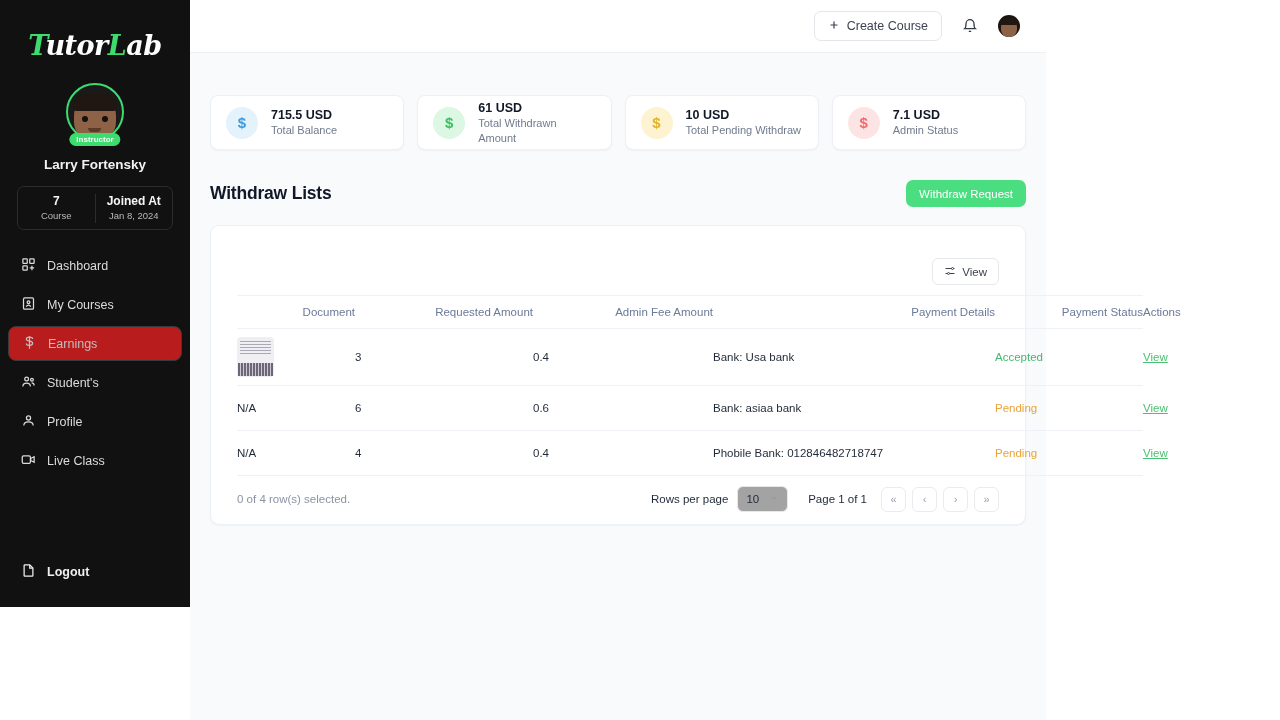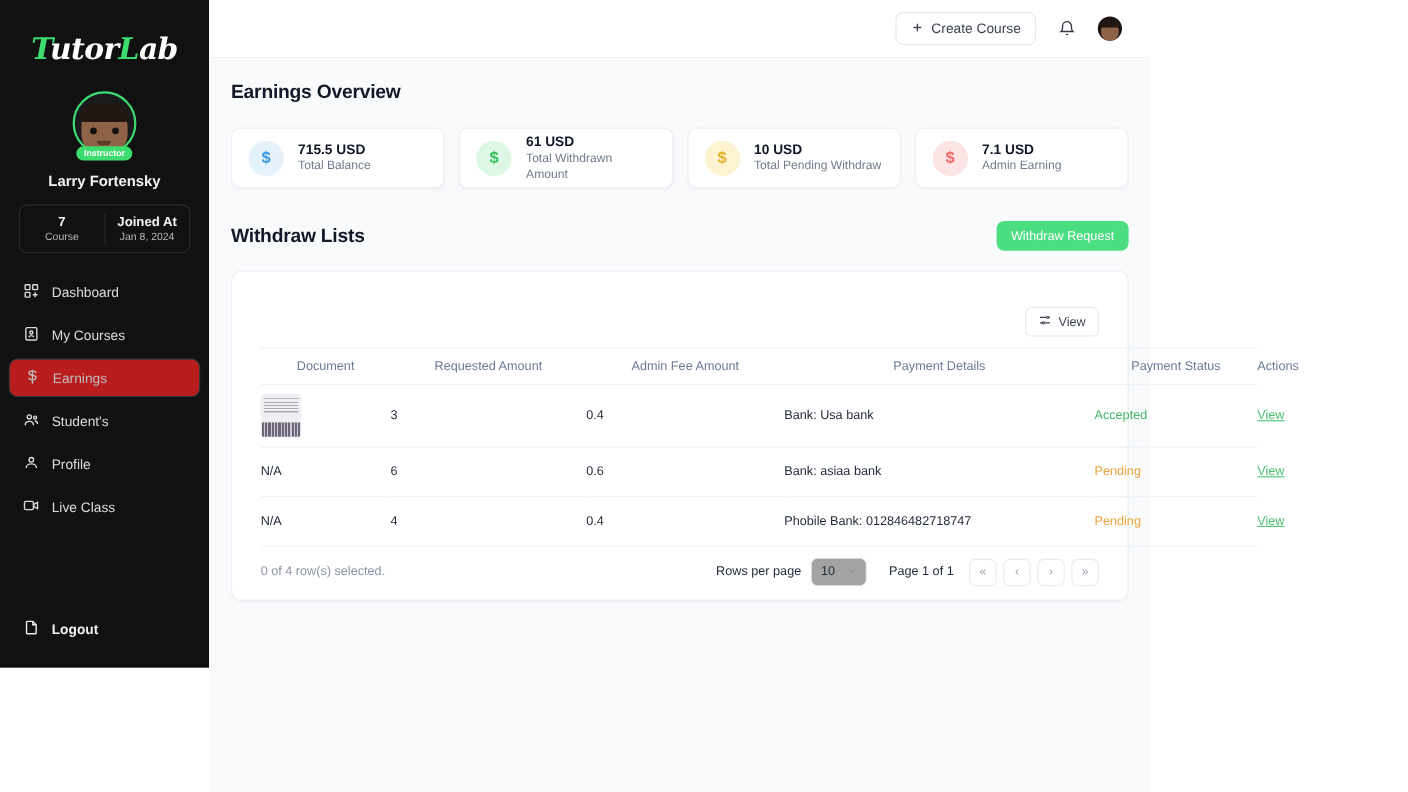--- a/index.html
+++ b/index.html
@@ -182,21 +182,21 @@
     display: flex; align-items: center; gap: 6px;
     height: 27px; padding: 0 11px;
     border: 1px solid #e6e8ec; border-radius: 6px;
     background: #ffffff; color: #3c4250;
     font-size: 11.5px; font-family: inherit;
     cursor: pointer;
   }
 
   table { width: 100%; border-collapse: collapse; margin-top: 10px; table-layout: fixed; }
   thead th {
-    text-align: center; font-weight: normal;
+    text-align: right; font-weight: normal;
     font-size: 11.5px; color: #6b7a99;
     padding: 10px 0; height: 31px;
     border-top: 1px solid #eef1f6;
     border-bottom: 1px solid #eef1f6;
   }
   thead th.right { text-align: right; }
   tbody td {
     font-size: 11.5px; color: #1f2937;
     padding: 8px 0; height: 45px;
     border-bottom: 1px solid #eef1f6;
@@ -374,21 +374,20 @@
             <path d="M10.5 19.5a2 2 0 0 0 3 0"></path>
           </svg>
       </span>
       <span class="topavatar">
           <span class="tf"></span>
         </span>
     </header>
 
     <section class="content">
 
-      <h1 class="page-title">Earnings Overview</h1>
 
       <div class="cards">
         <div class="card">
           <div class="card-ico" style="background:#e3f2fb;color:#3b9ae1;">$</div>
           <div>
             <div class="v">715.5 USD</div>
             <div class="l">Total Balance</div>
           </div>
         </div>
         <div class="card">
@@ -402,21 +401,21 @@
           <div class="card-ico" style="background:#fdf3d0;color:#e3b22c;">$</div>
           <div>
             <div class="v">10 USD</div>
             <div class="l">Total Pending Withdraw</div>
           </div>
         </div>
         <div class="card">
           <div class="card-ico" style="background:#fde4e4;color:#f2696c;">$</div>
           <div>
             <div class="v">7.1 USD</div>
-            <div class="l">Admin Earning</div>
+            <div class="l">Admin Status</div>
           </div>
         </div>
       </div>
 
       <div class="section-head">
         <h2 class="section-title">Withdraw Lists</h2>
         <button class="btn-green">Withdraw Request</button>
       </div>
 
       <div class="panel">

